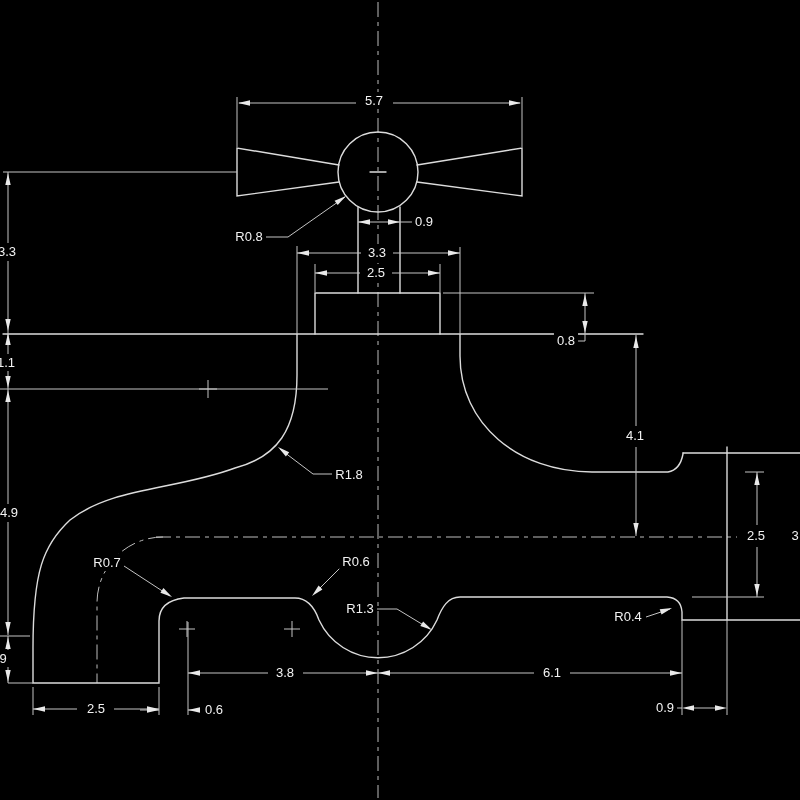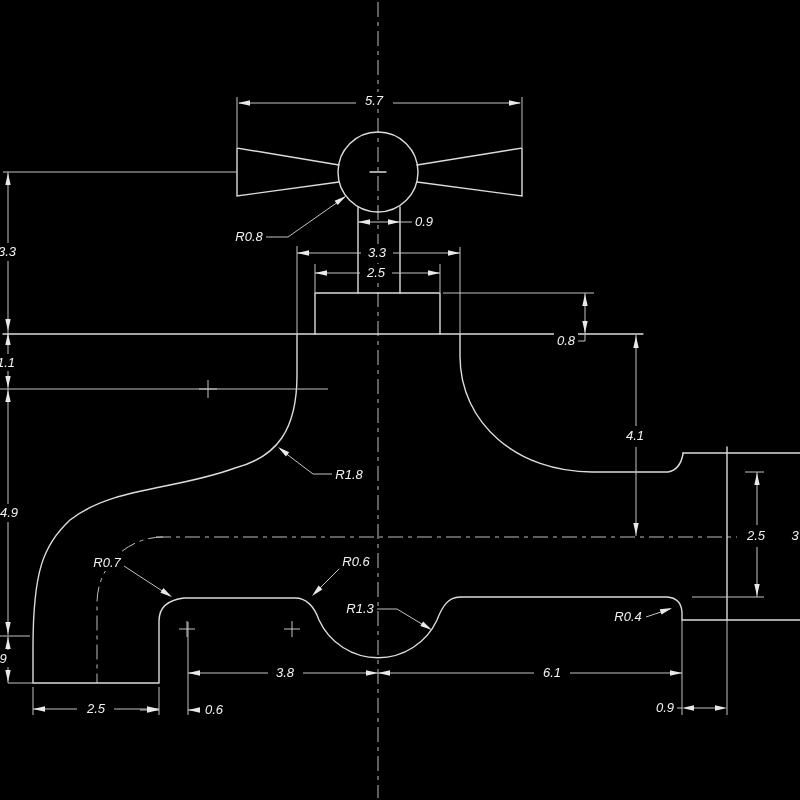--- a/index.html
+++ b/index.html
@@ -1,16 +1,16 @@
 <!DOCTYPE html>
 <html><head>
 <meta charset="utf-8">
 <style>
   html,body{margin:0;padding:0;background:#000;width:800px;height:800px;overflow:hidden;}
-  #stage{width:800px;height:800px;position:relative;background:#000;font-style:italic;}
+  #stage{width:800px;height:800px;position:relative;background:#000;}
   svg{display:block;}
   .obj{stroke:#dcdcdc;stroke-width:1.4;fill:none;stroke-linecap:round;}
   .thin{stroke:#c4c4c4;stroke-width:1;fill:none;}
   .cl{stroke:#bdbdbd;stroke-width:1;fill:none;stroke-dasharray:15 5 4 5;}
   .arr{fill:#e9e9e9;stroke:none;}
   text.dim{font-family:"Liberation Sans","DejaVu Sans",sans-serif;font-size:13px;fill:#f2f2f2;text-anchor:middle;}
 </style>
 </head>
 <body>
 

